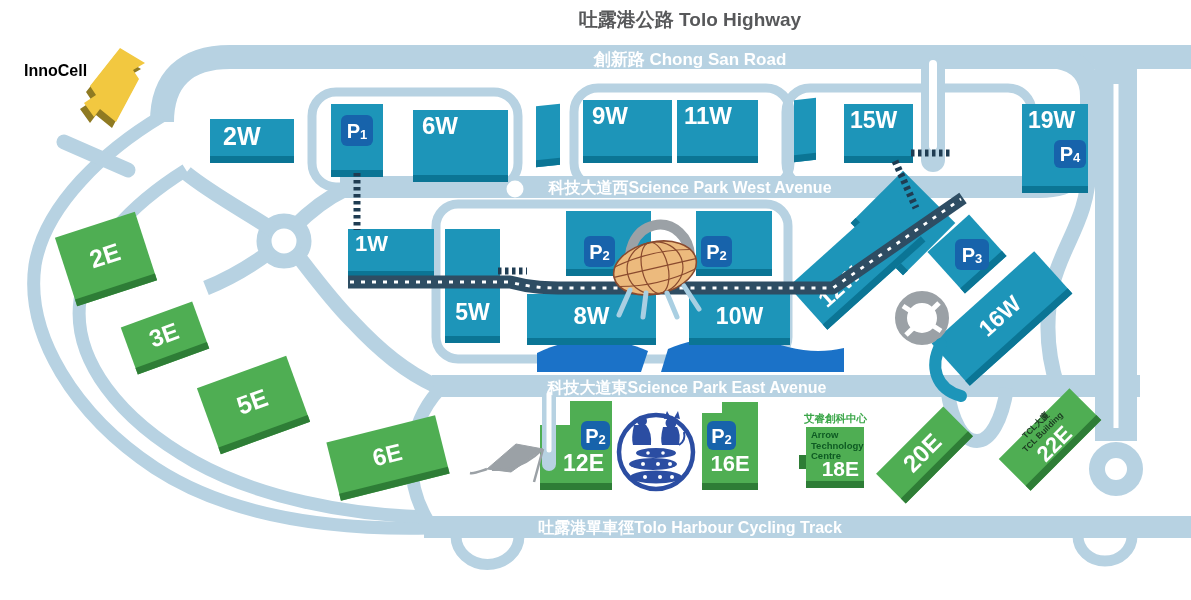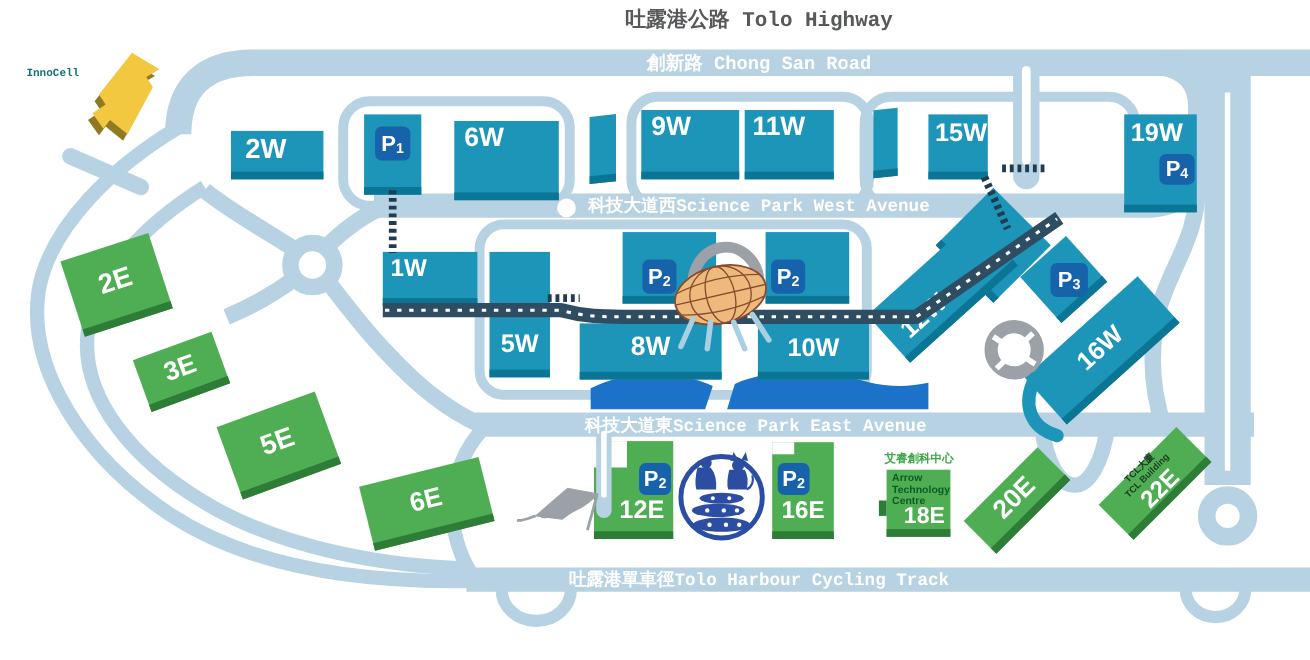--- a/index.html
+++ b/index.html
@@ -14,21 +14,21 @@
   .tab{position:absolute;z-index:1;background:#2e7d36;}
   #svg-over{z-index:2;}
   .pbadge{position:absolute;z-index:3;background:#1763ab;border-radius:6px;display:flex;
           align-items:center;justify-content:center;color:#fff;font-weight:700;}
   .pbadge .pp{font-size:20px;line-height:1;}
   .pbadge .pn{font-size:13px;line-height:1;margin-top:7px;}
   .lbl{position:absolute;color:#fff;font-weight:700;white-space:nowrap;line-height:1;}
   .flexc{display:flex;align-items:center;justify-content:center;}
   .flexc .lbl{position:static;}
   .rlabel{position:absolute;z-index:4;text-align:center;color:#fff;font-weight:700;
-          white-space:nowrap;line-height:1.15;font-family:Liberation Mono, monospace;}
+          white-space:nowrap;line-height:1.15;}
   .smalltxt{font-weight:700;line-height:1.12;}
 </style>
 </head>
 <body>
 
 <div id="map">
 
   <svg class="layer" id="svg-roads" viewBox="0 0 1191 600">
     <g fill="none" stroke="#b7d2e2">
       <path d="M162,122 C162,80 185,57 230,57 L1191,57" stroke-width="24"></path>
@@ -77,21 +77,21 @@
     <span class="lbl" style="top:4px;left:9px;font-size:24px">6W</span>
   </div>
   <div class="bldg teal" style="left:536px;top:105px;width:24px;height:61px;transform:skewY(-6deg)"></div>
   <div class="bldg teal" style="left:583px;top:100px;width:89px;height:63px">
     <span class="lbl" style="top:4px;left:9px;font-size:24px">9W</span>
   </div>
   <div class="bldg teal" style="left:677px;top:100px;width:81px;height:63px">
     <span class="lbl" style="top:4px;left:7px;font-size:24px">11W</span>
   </div>
   <div class="bldg teal" style="left:794px;top:99px;width:22px;height:62px;transform:skewY(-6deg)"></div>
-  <div class="bldg teal" style="left:844px;top:104px;width:54px;height:59px">
+  <div class="bldg teal" style="left:844px;top:104px;width:69px;height:59px">
     <span class="lbl" style="top:5px;left:6px;font-size:23px">15W</span>
   </div>
   <div class="bldg teal" style="left:1022px;top:104px;width:66px;height:89px">
     <span class="lbl" style="top:5px;left:6px;font-size:23px">19W</span>
   </div>
   <div class="bldg teal" style="left:348px;top:229px;width:86px;height:49px">
     <span class="lbl" style="top:4px;left:7px;font-size:22px">1W</span>
   </div>
   <div class="bldg teal" style="left:445px;top:229px;width:55px;height:114px">
     <span class="lbl" style="bottom:12px;left:0;right:0;text-align:center;font-size:23px">5W</span>
@@ -245,16 +245,16 @@
   <div class="pbadge" style="left:707px;top:421px;width:29px;height:29px">
     <span class="pp">P</span>
       <span class="pn">2</span>
   </div>
 
   <div class="rlabel" style="left:490px;top:9px;width:400px;font-size:19px;color:#57585a">吐露港公路 Tolo Highway</div>
   <div class="rlabel" style="left:490px;top:50px;width:400px;font-size:17px">創新路 Chong San Road</div>
   <div class="rlabel" style="left:430px;top:179px;width:520px;font-size:16px">科技大道西Science Park West Avenue</div>
   <div class="rlabel" style="left:427px;top:379px;width:520px;font-size:16px">科技大道東Science Park East Avenue</div>
   <div class="rlabel" style="left:428px;top:519px;width:524px;font-size:16px">吐露港單車徑Tolo Harbour Cycling Track</div>
-  <div class="rlabel" style="left:24px;top:62px;width:70px;font-size:10px;color:#0f766e;text-align:left">InnoCell</div>
+  <div class="rlabel" style="left:24px;top:62px;width:70px;font-size:16px;color:#000000;text-align:left">InnoCell</div>
   <div class="rlabel" style="left:804px;top:412px;width:70px;font-size:10.5px;color:#3aa648;text-align:left">艾睿創科中心</div>
 
 </div>
 
 </body></html>

